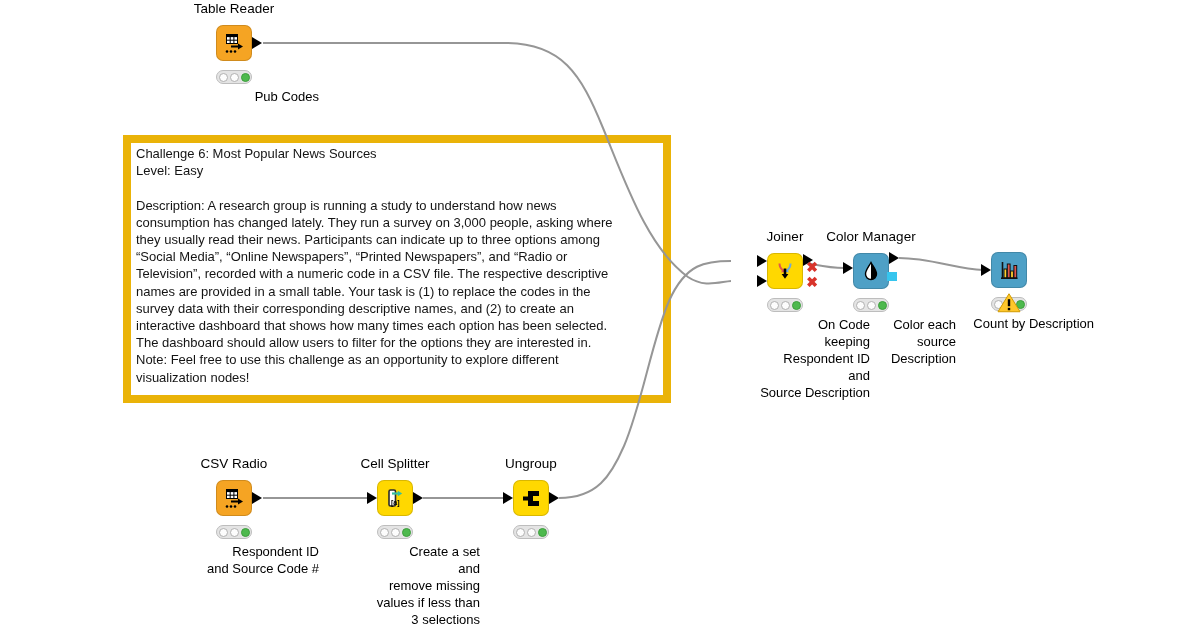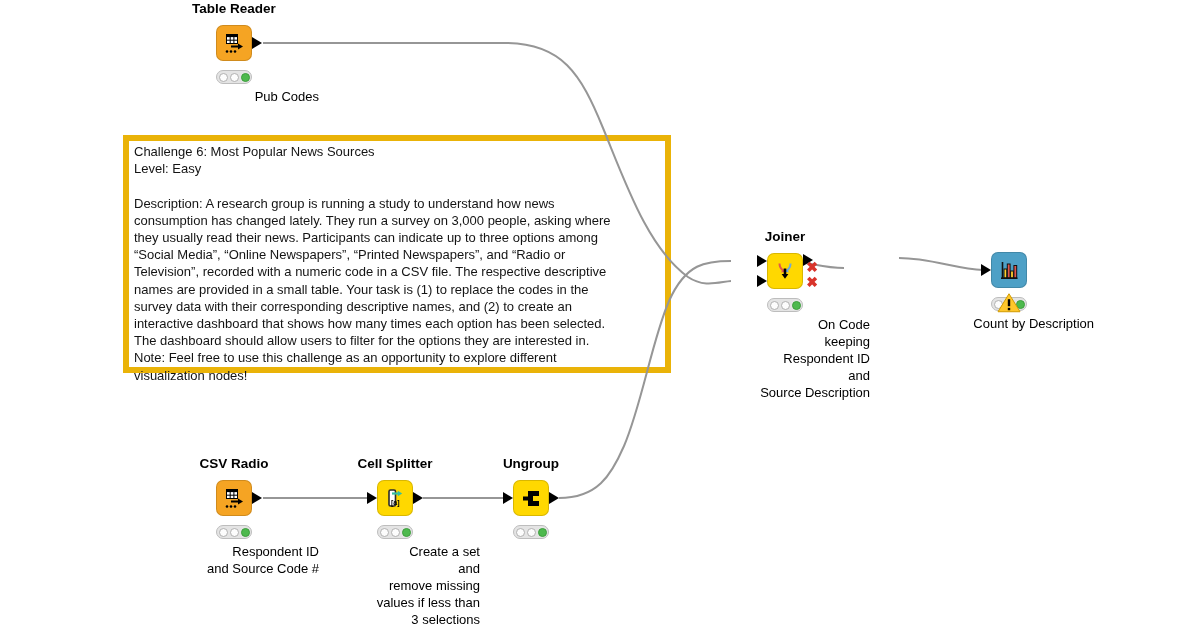--- a/index.html
+++ b/index.html
@@ -1,32 +1,32 @@
 <!DOCTYPE html>
 <html><head>
 <meta charset="utf-8">
 <style>
   html,body{margin:0;padding:0;background:#fff;}
   .canvas{position:relative;width:1200px;height:630px;background:#ffffff;
           font-family:"Liberation Sans",sans-serif;overflow:hidden;}
 
   
-  .annotation{position:absolute;left:123px;top:135px;width:548px;height:238px;
-              box-sizing:border-box;border:6px solid #eab308;background:#fff;z-index:1;}
+  .annotation{position:absolute;left:123px;top:135px;width:548px;height:268px;
+              box-sizing:border-box;border:8px solid #eab308;background:#fff;z-index:1;}
   .annotation-text{padding:2px 5px;font-size:13px;line-height:17.2px;color:#141414;
                    white-space:pre-line;}
 
   
   svg.wires{position:absolute;left:0;top:0;z-index:2;pointer-events:none;}
   .wire{stroke:#969696;stroke-width:2;fill:none;}
 
   
   .node{position:absolute;width:170px;z-index:3;}
   .node-title{position:absolute;bottom:calc(100% + 8px);left:0;right:0;text-align:center;
-              font-weight:bold;font-size:13.5px;line-height:17px;color:#000;white-space:pre-line;}
+              font-weight:normal;font-size:13.5px;line-height:17px;color:#000;white-space:pre-line;}
   .node-body{position:relative;width:36px;height:36px;margin:0 auto;border-radius:7px;
              box-shadow:inset 0 0 0 1px rgba(0,0,0,0.15);}
   .node-body.orange{background:#F5A423;}
   .node-body.yellow{background:#FFD800;}
   .node-body.blue{background:#4EA0C6;}
   .icon{position:absolute;left:7px;top:7px;}
 
   .port{position:absolute;width:0;height:0;border-top:6px solid transparent;
         border-bottom:6px solid transparent;border-left:10px solid #000;}
   .port.in{left:-10px;top:12px;}
@@ -203,20 +203,41 @@
       <span class="dot off"></span>
       <span class="dot on"></span>
     </div>
     <div class="node-label">On Code
 keeping
 Respondent ID
 and
 Source Description</div>
   </div>
 
+  <div class="node n-cm">
+    <div class="node-title">Color Manager</div>
+    <div class="node-body blue">
+      <svg class="icon" width="22" height="22" viewBox="0 0 22 22">
+        <path d="M11 2.5 C8.5 7 5.5 10.5 5.5 14 A5.5 5.5 0 0 0 16.5 14 C16.5 10.5 13.5 7 11 2.5 Z" fill="#000"></path>
+        <path d="M11 2.5 C8.5 7 5.5 10.5 5.5 14 A5.5 5.5 0 0 0 11 19.5 Z" fill="#fff"></path>
+        <path d="M11 2.5 C8.5 7 5.5 10.5 5.5 14 A5.5 5.5 0 0 0 16.5 14 C16.5 10.5 13.5 7 11 2.5 Z" fill="none" stroke="#000" stroke-width="1.4"></path>
+      </svg>
+      <div class="port in p-in"></div>
+      <div class="port out p-out"></div>
+      <div class="cyan-port"></div>
+    </div>
+    <div class="traffic-light">
+      <span class="dot off"></span>
+      <span class="dot off"></span>
+      <span class="dot on"></span>
+    </div>
+    <div class="node-label">Color each
+source
+Description</div>
+  </div>
 
   <div class="node n-hist">
     <div class="node-body blue">
       <svg class="icon" width="22" height="22" viewBox="0 0 22 22">
         <rect x="6" y="10" width="2.8" height="9" fill="#FFD02E" stroke="#111"></rect>
         <rect x="9.3" y="5" width="2.8" height="14" fill="#E2574C" stroke="#111"></rect>
         <rect x="12.6" y="12" width="2.8" height="7" fill="#FFD02E" stroke="#111"></rect>
         <rect x="15.9" y="6.5" width="2.8" height="12.5" fill="#E2574C" stroke="#111"></rect>
         <line x1="4.5" y1="3" x2="4.5" y2="19.2" stroke="#111" stroke-width="1.6"></line>
         <line x1="3" y1="19.2" x2="19.5" y2="19.2" stroke="#111" stroke-width="1.6"></line>

